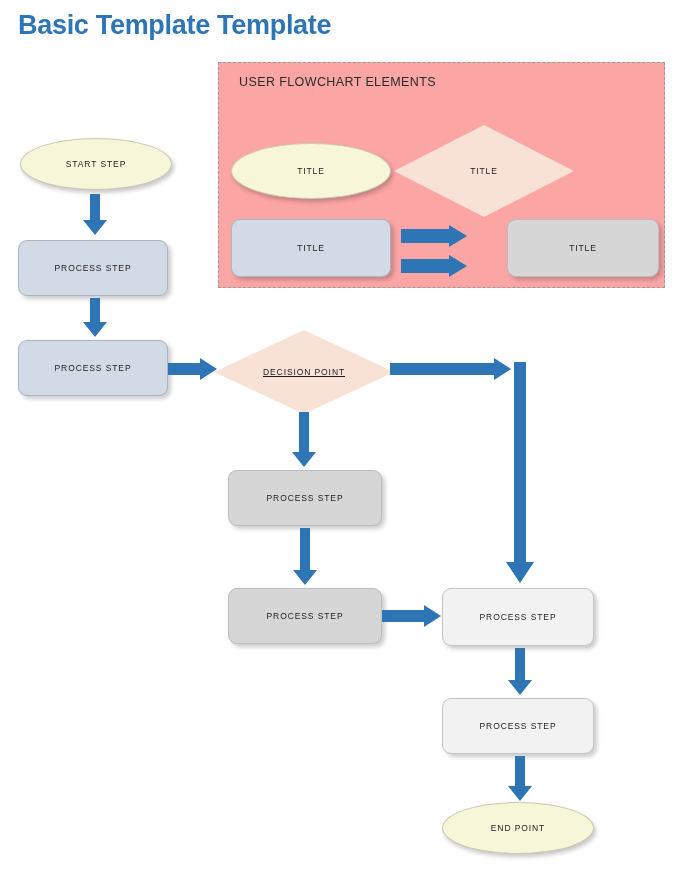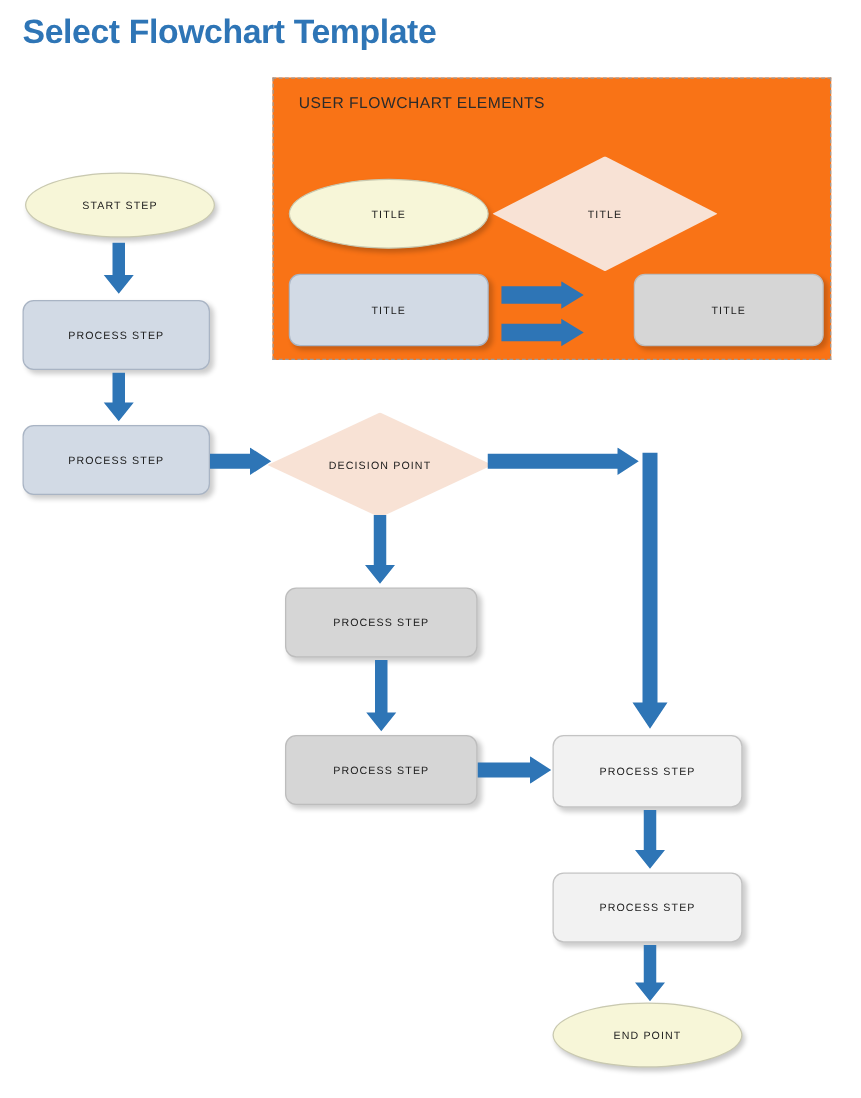--- a/index.html
+++ b/index.html
@@ -26,21 +26,21 @@
     white-space: nowrap;
   }
 
   
   #legend-panel {
     position: absolute;
     left: 218px;
     top: 62px;
     width: 447px;
     height: 226px;
-    background: #f97316;
+    background: #fca5a5;
     border: 1px dashed #9a9a9a;
     box-sizing: border-box;
   }
   #legend-title {
     position: absolute;
     left: 20px;
     top: 12px;
     font-size: 12.5px;
     color: #2b2b2b;
     letter-spacing: 0.4px;
@@ -105,21 +105,21 @@
 
   
   .arrow {
     position: absolute;
   }
   .arrow svg { display: block; }
 </style>
 </head>
 <body>
 
-<div id="page-title">Select Flowchart Template</div>
+<div id="page-title">Basic Template Template</div>
 
 <div id="legend-panel">
   <div id="legend-title">USER FLOWCHART ELEMENTS</div>
 
   <div class="node shape-ellipse fill-yellow" style="left:12px; top:80px; width:160px; height:56px;">
     <span class="node-label">TITLE</span>
   </div>
 
   <div class="node shape-diamond" style="left:175px; top:62px; width:180px; height:92px;">
     <div class="diamond-face fill-peach"></div>
@@ -165,21 +165,21 @@
 <div class="node shape-rect fill-bluegrey" style="left:18px; top:340px; width:150px; height:56px;">
   <span class="node-label">PROCESS  STEP</span>
 </div>
 
 <div class="arrow" style="left:168px; top:358px;">
   <svg width="50" height="22" viewBox="0 0 50 22">
     <path d="M0,5 L32,5 L32,0 L49,11 L32,22 L32,17 L0,17 Z" fill="#2E75B6"></path>
   </svg>
 </div>
 
-<div class="node shape-diamond" style="left:214px; top:330px; width:180px; height:84px;">
+<div class="node shape-diamond" style="left:214px; top:330px; width:180px; height:84px;text-decoration:underline;">
   <div class="diamond-face fill-peach"></div>
   <span class="node-label">DECISION POINT</span>
 </div>
 
 <div class="arrow" style="left:291px; top:412px;">
   <svg width="26" height="56" viewBox="0 0 26 56">
     <path d="M8,0 L18,0 L18,40 L25,40 L13,55 L1,40 L8,40 Z" fill="#2E75B6"></path>
   </svg>
 </div>
 

